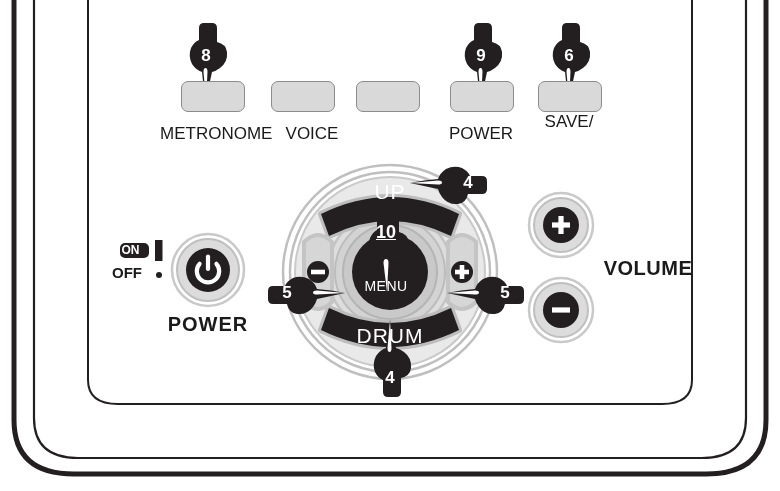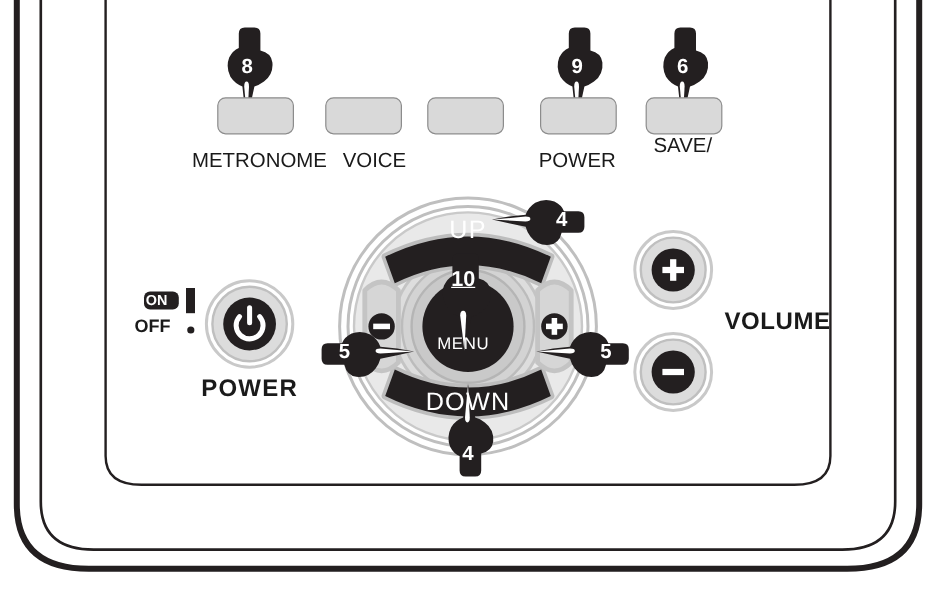--- a/index.html
+++ b/index.html
@@ -198,21 +198,21 @@
   <div class="lbl btnlabel" style="left:444px;top:124px;width:74px;">POWER</div>
   <div class="lbl btnlabel" style="left:530px;top:112px;width:78px;">SAVE/</div>
 
   <div class="lbl bold" style="left:120px;top:243px;width:21px;font-size:12px;line-height:15px;text-align:center;color:#ffffff;">ON</div>
   <div class="lbl bold" style="left:112px;top:264px;width:42px;font-size:15px;line-height:18px;">OFF</div>
   <div class="lbl bold" style="left:150px;top:312px;width:116px;font-size:20px;line-height:24px;text-align:center;letter-spacing:1px;">POWER</div>
 
   <div class="lbl bold" style="left:592px;top:256px;width:112px;font-size:20px;line-height:24px;text-align:center;letter-spacing:0.5px;">VOLUME</div>
 
   <div class="knobword" style="left:360px;top:180px;width:60px;font-size:21px;line-height:24px;text-align:center;letter-spacing:1px;">UP</div>
-  <div class="knobword" style="left:348px;top:324px;width:84px;font-size:21px;line-height:24px;text-align:center;letter-spacing:1px;transform:rotate(0deg);">DOWN</div>
+  <div class="knobword" style="left:348px;top:324px;width:84px;font-size:21px;line-height:24px;text-align:center;letter-spacing:1px;transform:rotate(0deg);">DRUM</div>
   <div class="knobword" style="left:354px;top:278px;width:64px;font-size:14px;line-height:16px;text-align:center;letter-spacing:0.5px;">MENU</div>
 
   <div class="callnum" style="left:194px;top:46px;width:24px;">8</div>
   <div class="callnum" style="left:469px;top:46px;width:24px;">9</div>
   <div class="callnum" style="left:557px;top:46px;width:24px;">6</div>
 
   <div class="callnum" style="left:456px;top:173px;width:24px;">4</div>
   <div class="callnum" style="left:378px;top:368px;width:24px;">4</div>
   <div class="callnum" style="left:275px;top:283px;width:24px;">5</div>
   <div class="callnum" style="left:493px;top:283px;width:24px;">5</div>

